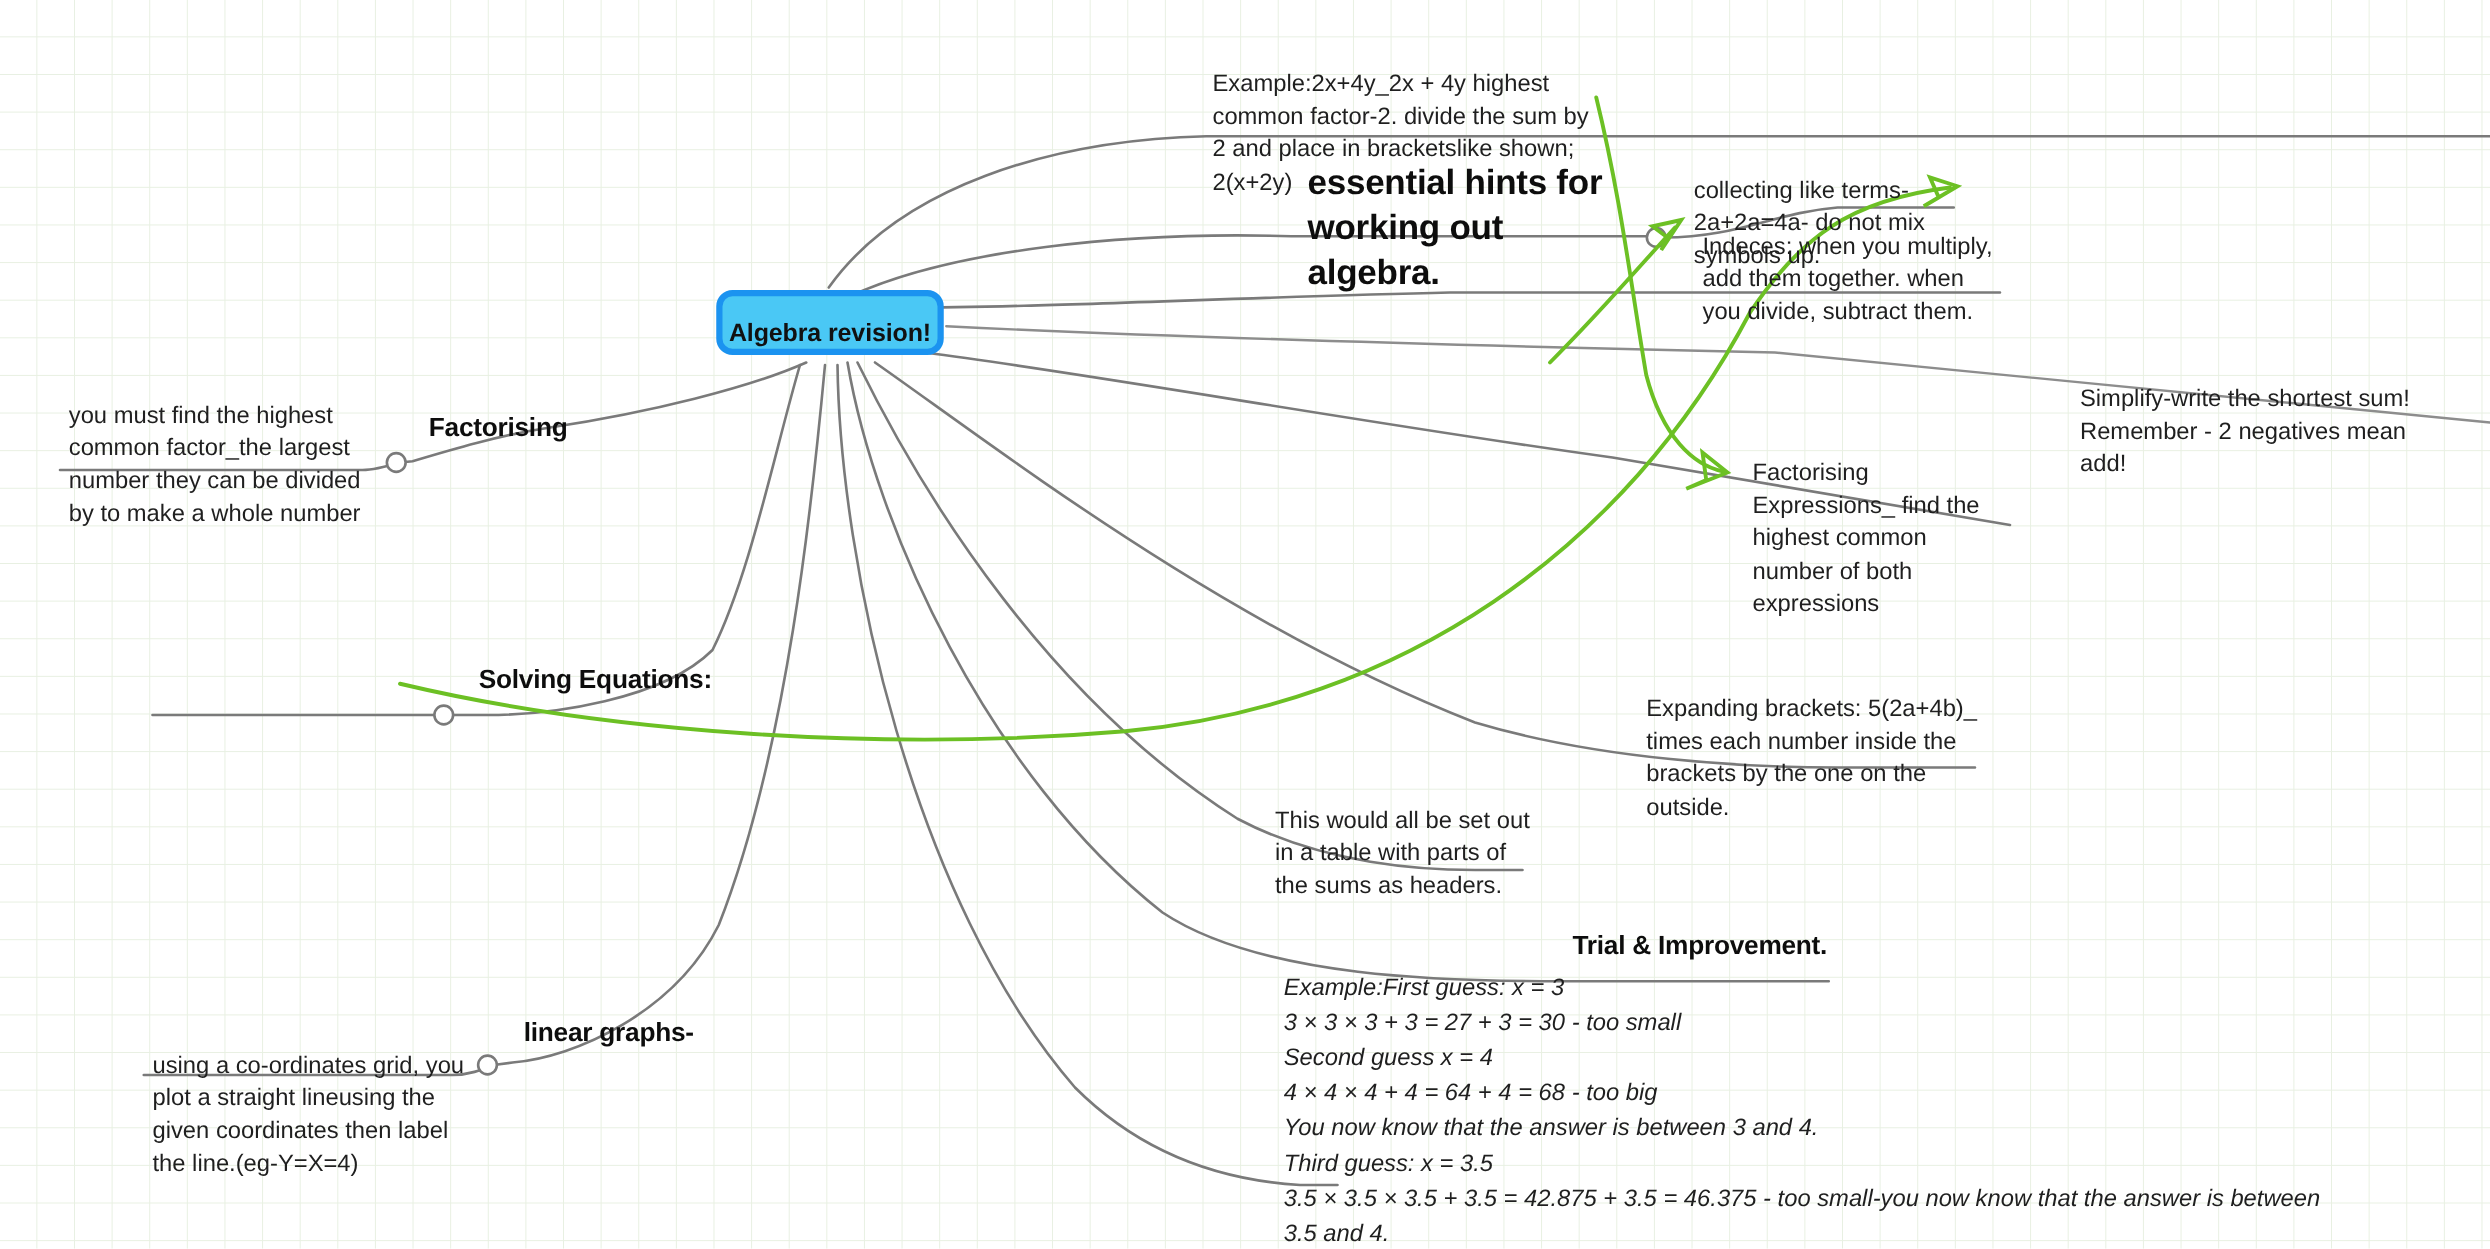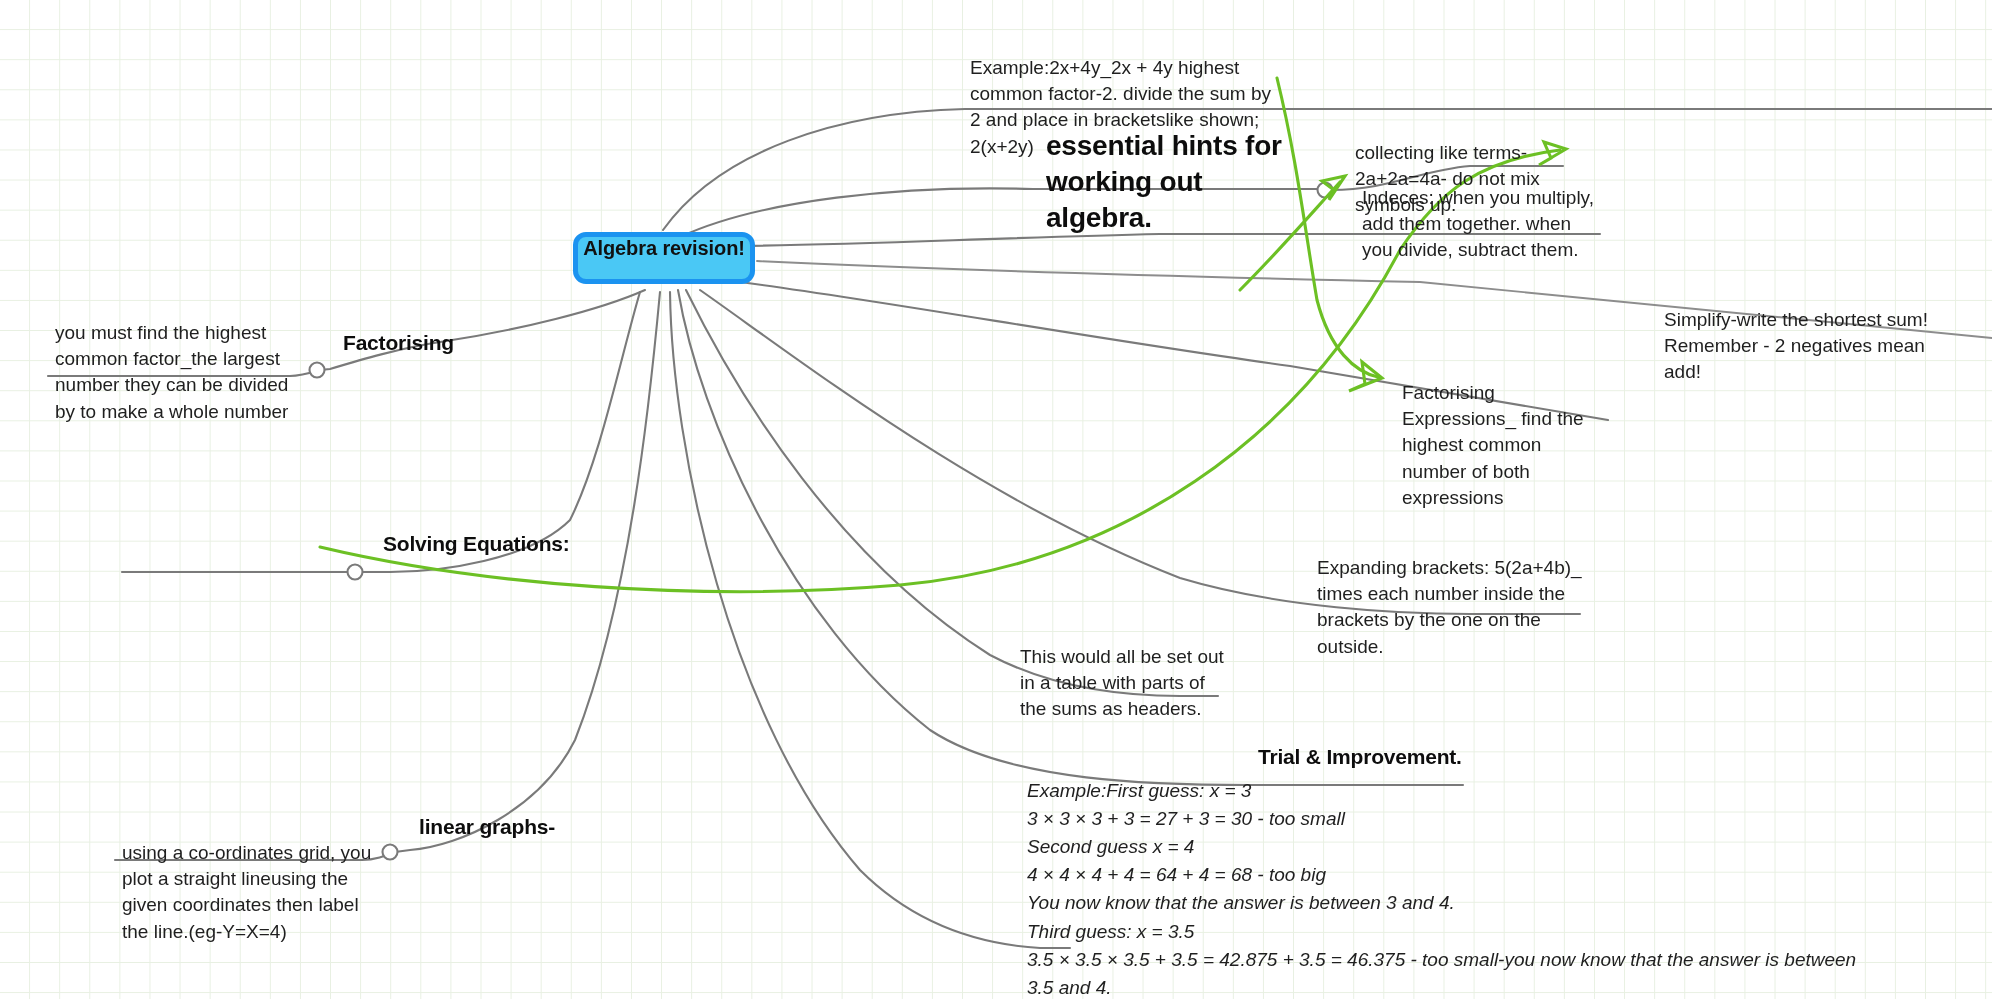--- a/index.html
+++ b/index.html
@@ -59,21 +59,21 @@
     position: absolute;
     left: 573px;
     top: 232px;
     width: 182px;
     height: 52px;
     border-radius: 13px;
     background: #4ac8f5;
     border: 5px solid #1b93f0;
     box-sizing: border-box;
     display: flex;
-    align-items: flex-start;
+    align-items: flex-end;
     justify-content: center;
   }
   #root-node .root-label {
     font-size: 20px;
     font-weight: 700;
     color: #111111;
     letter-spacing: -0.1px;
     white-space: nowrap;
   }
 
@@ -163,21 +163,21 @@
   <div class="tx note" style="left:1355px; top:140px; width:230px;">collecting like terms- 2a+2a=4a- do not mix symbols up.</div>
 
   <div class="tx note" style="left:1362px; top:185px; width:235px;">Indeces: when you multiply, add them together. when you divide, subtract them.</div>
 
   <div class="tx note" style="left:1664px; top:307px; width:290px;">Simplify-write the shortest sum! Remember - 2 negatives mean add!</div>
 
   <div class="tx heading" style="left:343px; top:330px; width:200px;">Factorising</div>
 
   <div class="tx note" style="left:55px; top:320px; width:255px;">you must find the highest common factor_the largest number they can be divided by to make a whole number</div>
 
-  <div class="tx note" style="left:1402px; top:366px; width:208px;margin-top:14px;">Factorising Expressions_ find the highest common number of both expressions</div>
+  <div class="tx note" style="left:1402px; top:366px; width:208px;">Factorising Expressions_ find the highest common number of both expressions</div>
 
   <div class="tx heading" style="left:383px; top:531px; width:230px;">Solving Equations:</div>
 
 
   <div class="tx note" style="left:1317px; top:555px; width:265px;">Expanding brackets: 5(2a+4b)_ times each number inside the brackets by the one on the outside.</div>
 
   <div class="tx note" style="left:1020px; top:644px; width:205px;">This would all be set out in a table with parts of the sums as headers.</div>
 
   <div class="tx heading" style="left:1258px; top:744px; width:260px;">Trial &amp; Improvement.</div>
 

